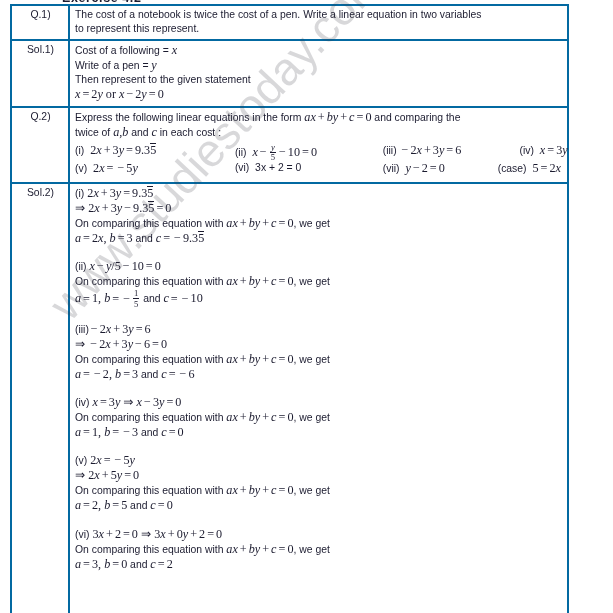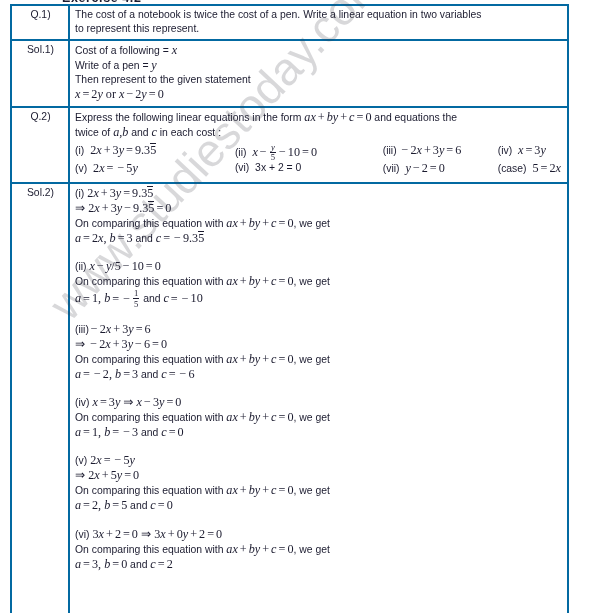--- a/index.html
+++ b/index.html
@@ -160,21 +160,21 @@
     white-space: nowrap;
     height: 18px;
   }
   .opts .ocell {
     display: inline-block;
     vertical-align: top;
   }
   .oc1 { width: 157px; }
   .oc2 { width: 145px; }
   .oc3 { width: 112px; }
-  .oc4 { width: 70px; }
+  .oc4 { width: 70px; text-align: right; }
 
   .r2c1 { width: 157px; }
   .r2c2 { width: 145px; }
   .r2c3 { width: 112px; }
   .r2c4 { width: 70px; }
 </style>
 </head>
 <body>
 
 <div id="page">
@@ -205,21 +205,21 @@
           <div class="line">Then represent to the given statement</div>
           <div class="line">
             <span class="mi">x</span><span class="op">=</span><span class="mn">2</span><span class="mi">y</span><span class="mn" style="padding:0 3px;">or</span><span class="mi">x</span><span class="op">−</span><span class="mn">2</span><span class="mi">y</span><span class="op">=</span><span class="mn">0</span>
           </div>
         </td>
       </tr>
 
       <tr>
         <td class="lbl">Q.2)</td>
         <td class="body">
-          <div class="line"><span>Express the following linear equations in the form </span><span class="mi">ax</span><span class="op">+</span><span class="mi">by</span><span class="op">+</span><span class="mi">c</span><span class="op">=</span><span class="mn">0</span><span> and equations the</span></div>
+          <div class="line"><span>Express the following linear equations in the form </span><span class="mi">ax</span><span class="op">+</span><span class="mi">by</span><span class="op">+</span><span class="mi">c</span><span class="op">=</span><span class="mn">0</span><span> and comparing the</span></div>
           <div class="line"><span>twice of </span><span class="mi">a</span><span class="mn">,</span><span class="mi">b</span><span>&nbsp;and&nbsp;</span><span class="mi">c</span><span> in each cost :</span></div>
 
           <div class="opts">
             <div class="orow">
               <span class="ocell oc1">
                 <span>(i)</span>
                 <span class="mn">&nbsp;2</span><span class="mi">x</span><span class="op">+</span><span class="mn">3</span><span class="mi">y</span><span class="op">=</span><span class="mn">9.3</span><span class="mn ovl">5</span>
               </span>
               <span class="ocell oc2">
                 <span>(ii)</span>

